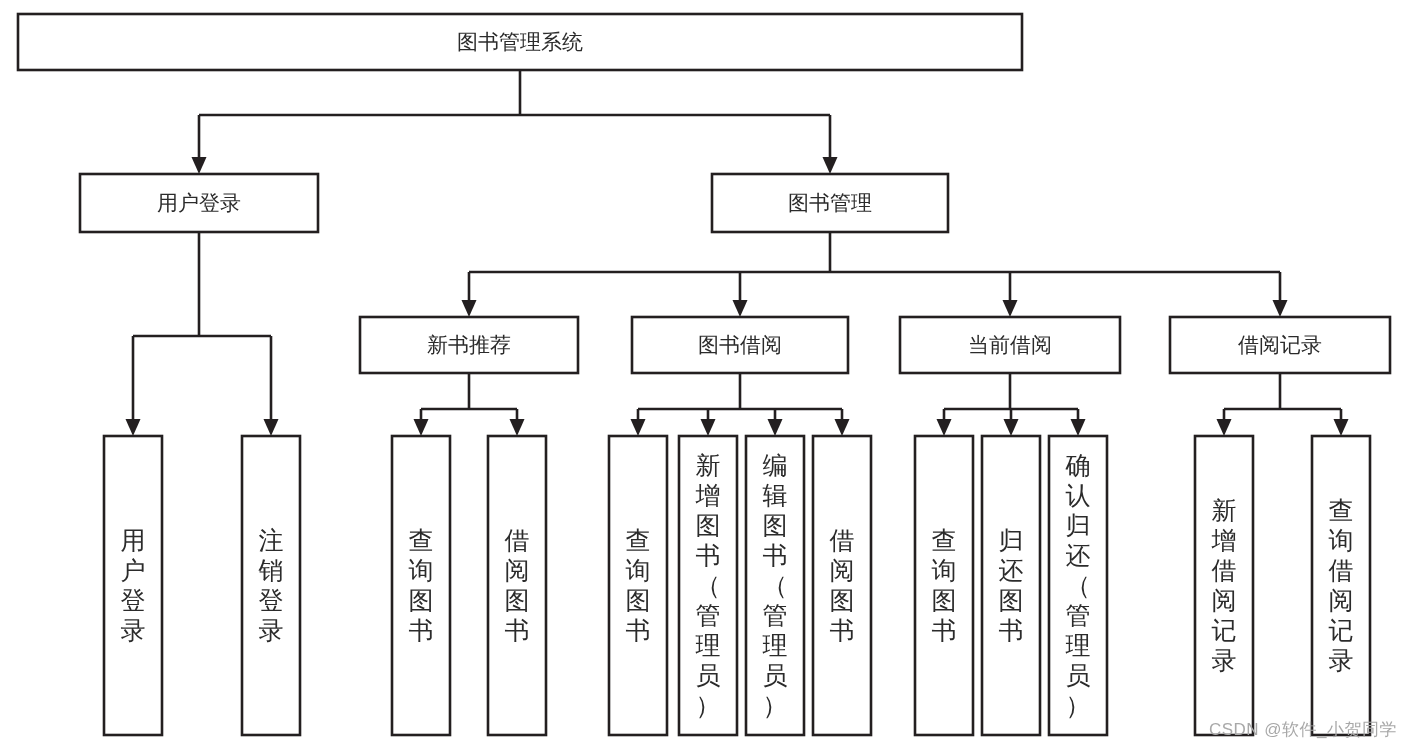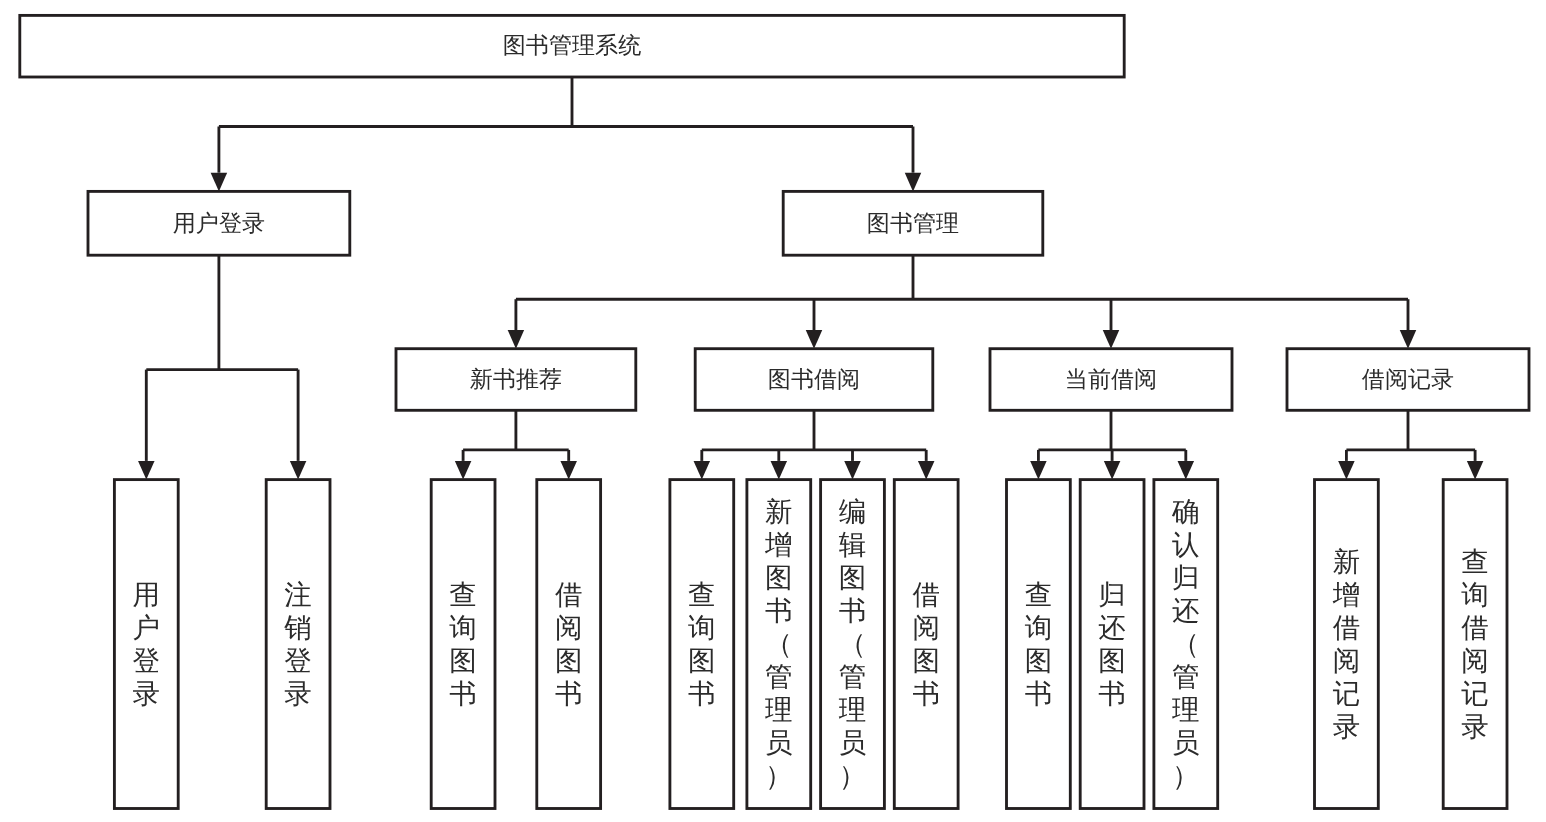--- a/index.html
+++ b/index.html
@@ -205,14 +205,15 @@
           <text x="1224" y="518.9" class="node-label-v"><tspan x="1224" dy="0">新</tspan><tspan x="1224" dy="30">增</tspan><tspan x="1224" dy="30">借</tspan><tspan x="1224" dy="30">阅</tspan><tspan x="1224" dy="30">记</tspan><tspan x="1224" dy="30">录</tspan></text>
         </g>
         <g>
           <rect x="1312" y="436" width="58" height="299" class="node-box"></rect>
           <text x="1341" y="518.9" class="node-label-v"><tspan x="1341" dy="0">查</tspan><tspan x="1341" dy="30">询</tspan><tspan x="1341" dy="30">借</tspan><tspan x="1341" dy="30">阅</tspan><tspan x="1341" dy="30">记</tspan><tspan x="1341" dy="30">录</tspan></text>
         </g>
       </g>
 
   </svg>
 
+  <div class="watermark">CSDN @软件_小贺同学</div>
 
 </div>
 
 </body></html>

